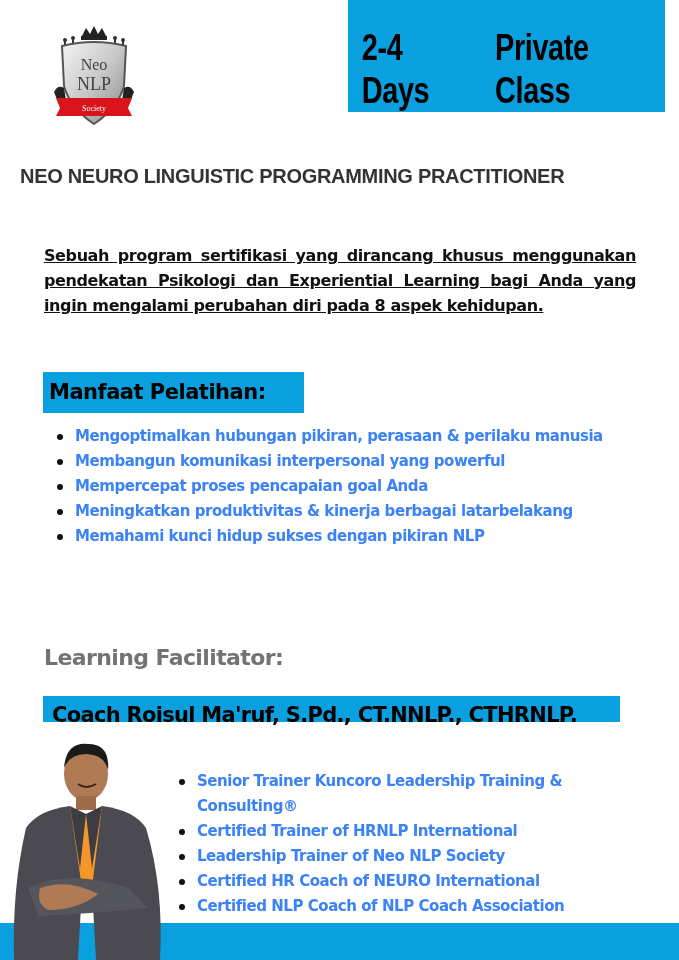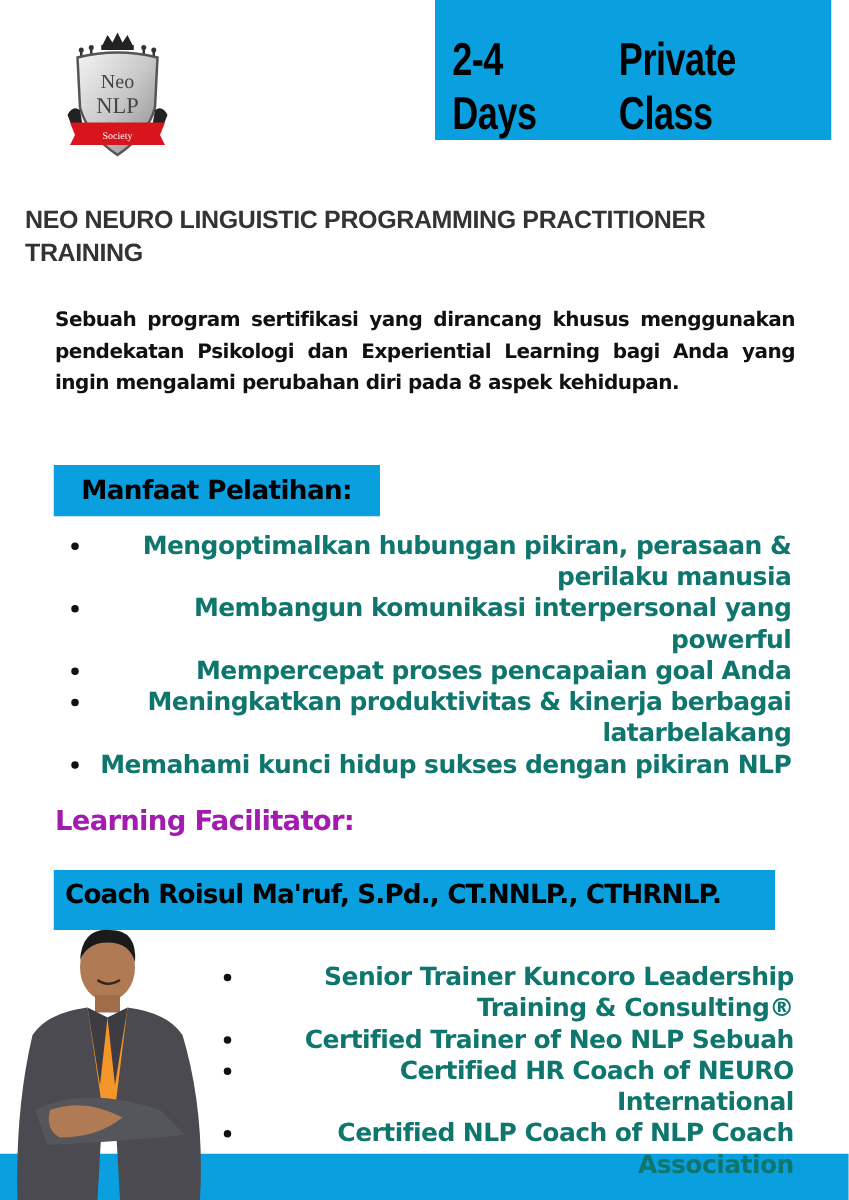--- a/index.html
+++ b/index.html
@@ -21,46 +21,46 @@
 
     .title {
       position: absolute; left: 20px; top: 163px; width: 639px; text-align: left;
       font-family: "Liberation Sans", sans-serif; font-weight: 700; font-size: 20px;
       line-height: 27px; color: #333; letter-spacing: -0.3px;
     }
 
     .intro {
       position: absolute; left: 44px; top: 243px; width: 592px;
       font-family: "DejaVu Sans", sans-serif; font-weight: 700; font-size: 16px;
-      line-height: 25px; text-align: justify; color: #111; letter-spacing: -0.4px;
+      line-height: 25px; text-align: justify; color: #111; letter-spacing: -0.4px; text-decoration: underline;
     }
 
     .label-box {
       position: absolute; background: var(--accent); color: #000;
       font-family: "DejaVu Sans", sans-serif; font-weight: 700;
     }
     .benefits-label { left: 43px; top: 372px; width: 261px; height: 41px;
-      font-size: 21px; line-height: 41px; padding-left: 22px; letter-spacing: -0.5px; }
+      font-size: 21px; line-height: 41px; padding-left: 6px; letter-spacing: -0.5px; }
 
     ul.bullets { position: absolute; list-style: none; }
     ul.bullets li {
       position: relative; padding-left: 22px; font-family: "DejaVu Sans", sans-serif;
-      font-weight: 700; font-size: 20px; line-height: 25px; color: #0f766e; letter-spacing: -0.45px; text-align: right;
+      font-weight: 700; font-size: 15px; line-height: 25px; color: #3b82f6; letter-spacing: -0.45px;
     }
     ul.bullets li .dot {
       position: absolute; left: 4px; top: 10px; width: 6px; height: 6px;
       border-radius: 50%; background: #111;
     }
     .benefits { left: 53px; top: 424px; width: 580px; }
 
     .facilitator-heading {
       position: absolute; left: 44px; top: 643px; font-family: "DejaVu Sans", sans-serif;
-      font-weight: 700; font-size: 22px; line-height: 30px; color: #a21caf; letter-spacing: -0.6px;
+      font-weight: 700; font-size: 22px; line-height: 30px; color: #737373; letter-spacing: -0.6px;
     }
-    .coach-box { left: 43px; top: 696px; width: 577px; height: 48px;
+    .coach-box { left: 43px; top: 696px; width: 577px; height: 26px;
       font-size: 21px; line-height: 38px; padding-left: 9px; letter-spacing: -0.7px; white-space: nowrap; }
 
     .credentials { left: 175px; top: 769px; width: 460px; }
 
     .footer-bar { position: absolute; left: 0; top: 923px; width: 679px; height: 37px; background: var(--accent); }
 
     .photo { position: absolute; left: 8px; top: 738px; width: 158px; height: 222px; }
   </style>
 </head>
 <body>
@@ -99,21 +99,20 @@
     <text x="42" y="85" text-anchor="middle" font-family="Liberation Serif, serif" font-size="8" fill="#fff">Society</text>
   </svg>
 
   <div class="headline-box">
     <span>2-4 Days</span>
     <span>Private Class</span>
   </div>
 
   <div class="title">
     <div>NEO NEURO LINGUISTIC PROGRAMMING PRACTITIONER</div>
-    <div>TRAINING</div>
   </div>
 
   <p class="intro">Sebuah program sertifikasi yang dirancang khusus menggunakan pendekatan Psikologi dan Experiential Learning bagi Anda yang ingin mengalami perubahan diri pada 8 aspek kehidupan.</p>
 
   <div class="label-box benefits-label">Manfaat Pelatihan:</div>
   <ul class="bullets benefits">
     <li><span class="dot"></span><span>Mengoptimalkan hubungan pikiran, perasaan &amp; perilaku manusia</span></li>
     <li><span class="dot"></span><span>Membangun komunikasi interpersonal yang powerful</span></li>
     <li><span class="dot"></span><span>Mempercepat proses pencapaian goal Anda</span></li>
     <li><span class="dot"></span><span>Meningkatkan produktivitas &amp; kinerja berbagai latarbelakang</span></li>
@@ -138,18 +137,19 @@
     <path d="M138 90 Q126 72 94 68 L84 150 L88 222 L152 222 Q156 150 138 90 Z" fill="#4a4a50"></path>
     <path d="M62 68 L72 130 L78 76 Z" fill="#3c3c42"></path>
     <path d="M94 68 L84 130 L78 76 Z" fill="#3c3c42"></path>
 
     <path d="M20 150 Q60 130 120 150 L140 170 Q80 176 30 178 Z" fill="#55555c"></path>
     <path d="M32 150 Q60 140 90 156 Q70 172 40 172 Q28 166 32 150 Z" fill="#b07a55"></path>
   </svg>
 
   <ul class="bullets credentials">
     <li><span class="dot"></span><span>Senior Trainer Kuncoro Leadership Training &amp; Consulting®</span></li>
-    <li><span class="dot"></span><span>Certified Trainer of Neo NLP Sebuah</span></li>
+    <li><span class="dot"></span><span>Certified Trainer of HRNLP International</span></li>
+    <li><span class="dot"></span><span>Leadership Trainer of Neo NLP Society</span></li>
     <li><span class="dot"></span><span>Certified HR Coach of NEURO International</span></li>
     <li><span class="dot"></span><span>Certified NLP Coach of NLP Coach Association</span></li>
   </ul>
 
 </div>
 
 </body></html>

